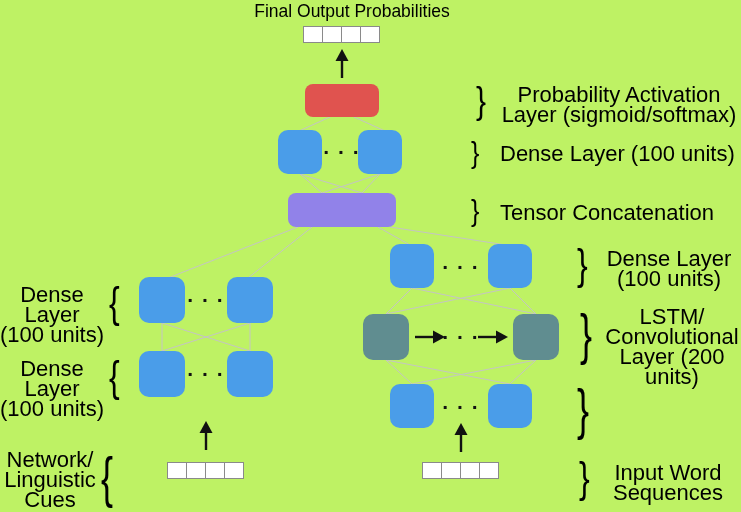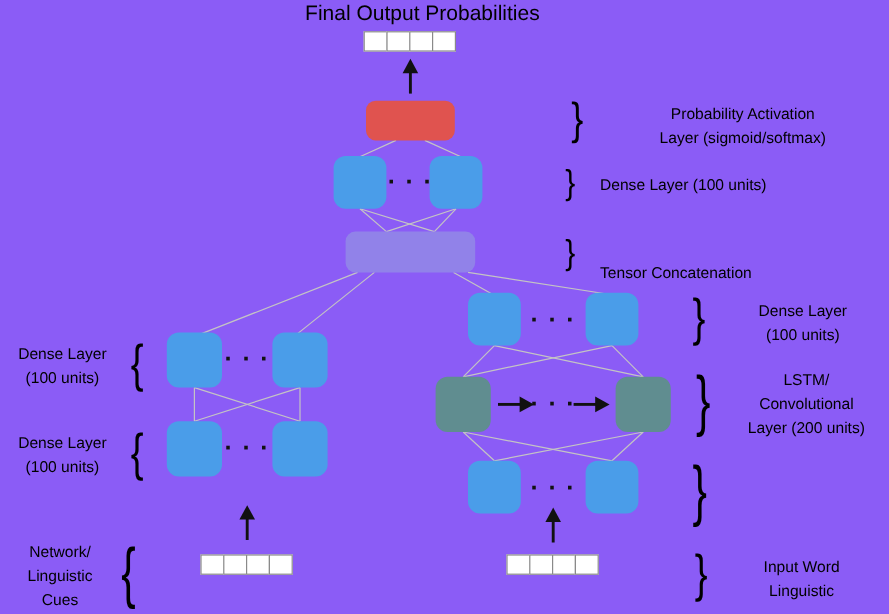--- a/index.html
+++ b/index.html
@@ -1,33 +1,33 @@
 <!DOCTYPE html>
 <html style="--node-blue: #4A9DE9; --node-teal: #608D90; --node-red: #E0534F; --node-purple: #9182E9; --connector: #C4C4C4; --arrow: #111111;"><head>
 <meta charset="utf-8">
 <style>
   * { margin:0; padding:0; box-sizing:border-box; }
   html,body { background:#fff; }
   body { font-family:"Liberation Sans", sans-serif; color:#111; }
-  .canvas { position:relative; width:741px; height:512px; background:#8b5cf6; overflow:hidden; }
+  .canvas { position:relative; width:741px; height:512px; background:#bef264; overflow:hidden; }
   .connectors { position:absolute; left:0; top:0; width:741px; height:512px; }
   .cline { stroke:var(--connector,#c4c4c4); stroke-width:1; }
   .aline { stroke:var(--arrow,#111); stroke-width:2.4; }
   .ahead { fill:var(--arrow,#111); }
   .sq { position:absolute; width:44px; height:44px; border-radius:10px; background:var(--node-blue,#4a9de9); }
   .sq.lg { width:46px; height:46px; }
   .sq.teal { background:var(--node-teal,#608d90); }
   .pill { position:absolute; border-radius:8px; }
   .pill.red { background:var(--node-red,#e0534f); }
   .pill.purple { background:var(--node-purple,#9182e9); }
   .dots { position:absolute; font-size:21px; font-weight:700; line-height:18px; letter-spacing:1px; text-align:center; color:#111; }
   .strip { position:absolute; display:flex; }
   .cell { width:20px; height:17px; border:1px solid #8a8a8a; background:#fff; margin-left:-1px; }
   .cell:first-child { margin-left:0; }
-  .lbl { position:absolute; white-space:pre-line; text-align:center; font-size:13px; line-height:20px; color:#000; }
+  .lbl { position:absolute; white-space:pre-line; text-align:center; font-size:22px; line-height:20px; color:#000; }
   .lbl.single { white-space:nowrap; text-align:left; }
   .title { position:absolute; font-size:17.5px; text-align:center; color:#000; }
   .brace { position:absolute; line-height:1; color:#000; transform-origin:left top; font-family:"Liberation Sans", sans-serif; }
   .b-xs { font-size:25px; transform:scaleY(1.15); }
   .b-s  { font-size:30px; transform:scaleY(1.25); }
   .b-m  { font-size:32px; transform:scaleY(1.35); }
   .b-l  { font-size:36px; transform:scaleY(1.55); }
 </style>
 </head>
 <body>
@@ -101,21 +101,21 @@
 Layer (sigmoid/softmax)</div>
 
   <div class="sq" style="left:278px;top:130px;"></div>
   <div class="dots" style="left:322px;top:143px;width:40px;">· · ·</div>
   <div class="sq" style="left:358px;top:130px;"></div>
   <div class="brace b-xs" style="left:471px;top:139px;">}</div>
   <div class="lbl single" style="left:500px;top:144px;">Dense Layer (100 units)</div>
 
   <div class="pill purple" style="left:288px;top:193px;width:108px;height:34px;"></div>
   <div class="brace b-xs" style="left:471px;top:197px;">}</div>
-  <div class="lbl single" style="left:500px;top:218px;">Tensor Concatenation</div>
+  <div class="lbl single" style="left:500px;top:203px;">Tensor Concatenation</div>
 
   <div class="lbl" style="left:0px;top:285px;width:104px;">Dense Layer
 (100 units)</div>
   <div class="brace b-m" style="left:109px;top:281px;">{</div>
   <div class="sq lg" style="left:139px;top:277px;"></div>
   <div class="dots" style="left:186px;top:291px;width:40px;">· · ·</div>
   <div class="sq lg" style="left:227px;top:277px;"></div>
 
   <div class="lbl" style="left:0px;top:359px;width:104px;">Dense Layer
 (100 units)</div>
@@ -156,15 +156,15 @@
   <div class="brace b-l" style="left:577px;top:381px;">}</div>
 
   <div class="strip" style="left:422px;top:462px;">
     <span class="cell"></span>
       <span class="cell"></span>
       <span class="cell"></span>
       <span class="cell"></span>
   </div>
   <div class="brace b-m" style="left:579px;top:456px;">}</div>
   <div class="lbl" style="left:602px;top:463px;width:132px;">Input Word
-Linguistic</div>
+Sequences</div>
 
 </div>
 
 </body></html>

